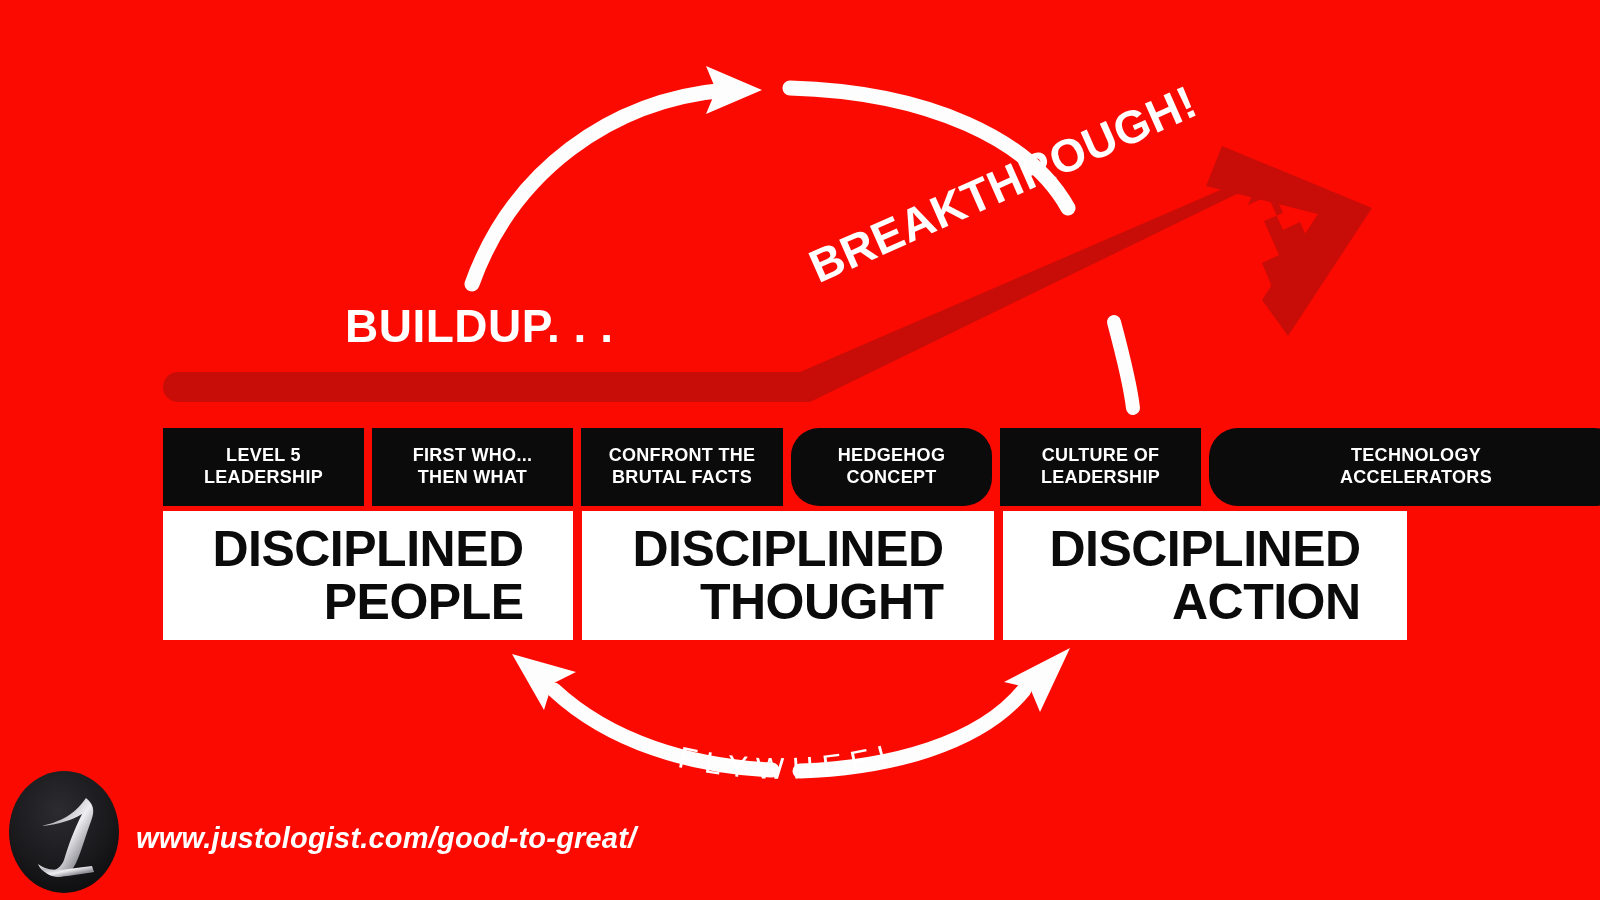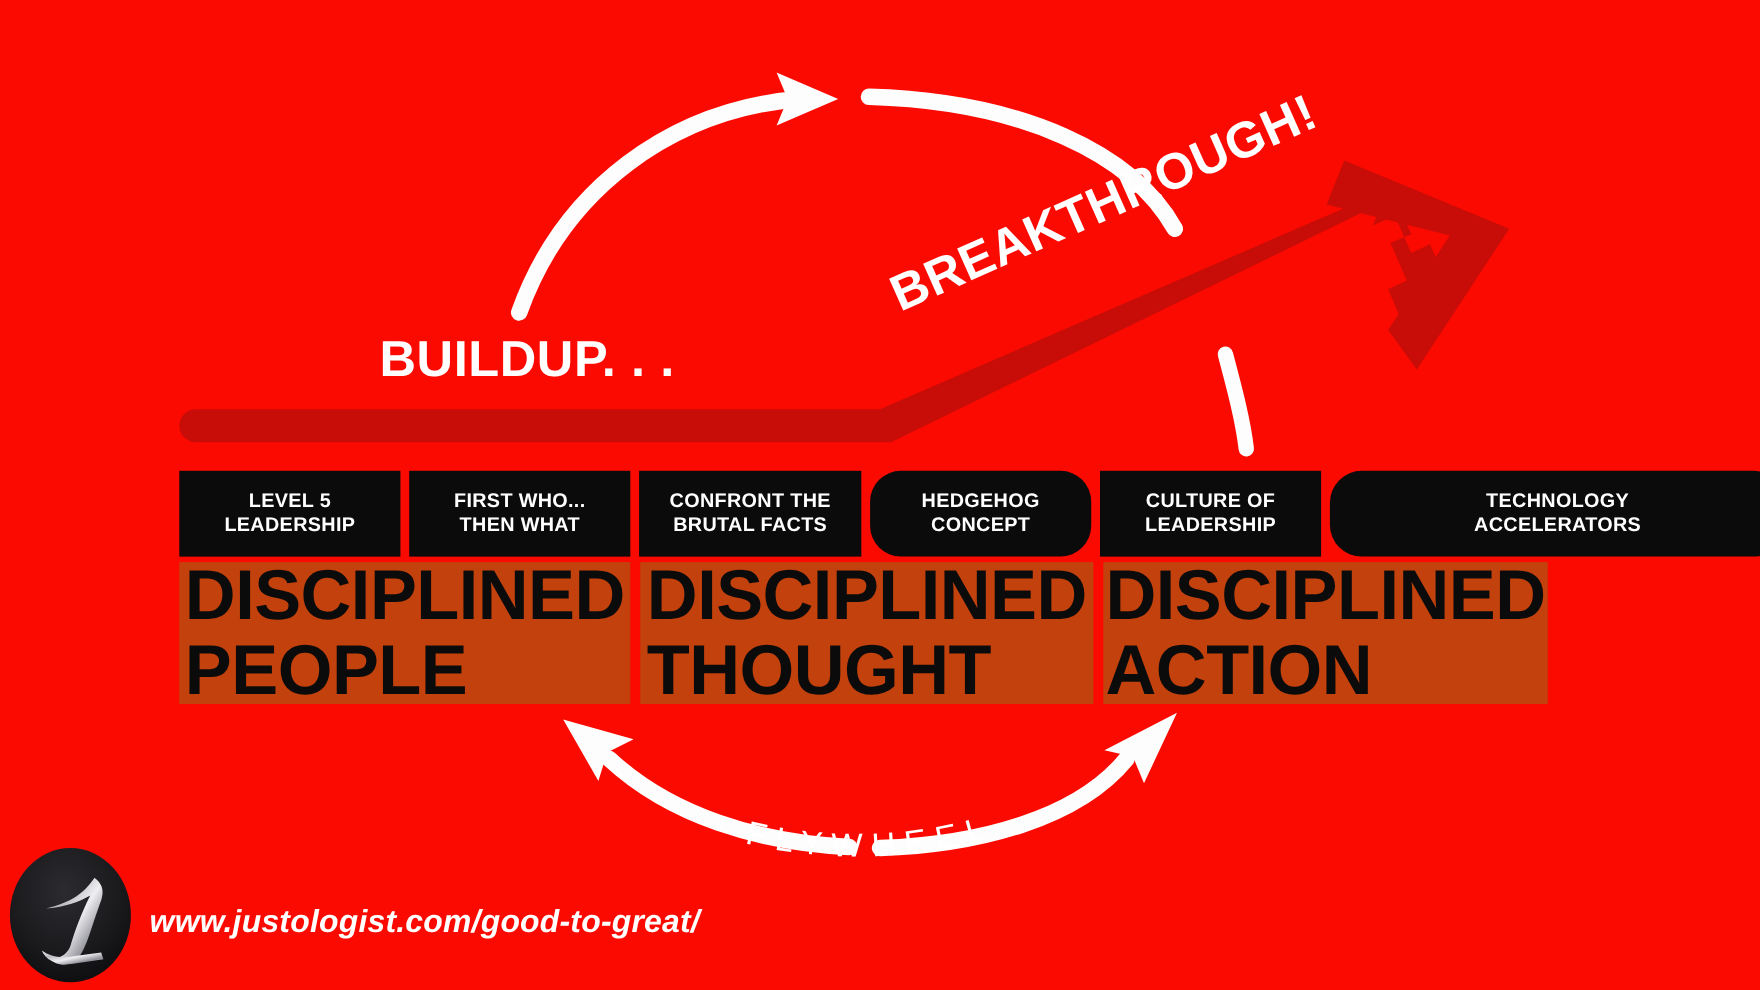--- a/index.html
+++ b/index.html
@@ -105,27 +105,27 @@
   .stage-row {
     position: absolute;
     left: 163px;
     top: 511px;
     width: 1244px;
     height: 129px;
     display: flex;
     gap: 9px;
   }
   .stage-box {
-    background: #c2410c;
+    background: #ffffff;
     color: #0b0b0b;
     display: flex;
     align-items: center;
     justify-content: center;
-    text-align: left;
-    font-size: 64px;
+    text-align: right;
+    font-size: 50px;
     font-weight: 700;
     line-height: 1.06;
     letter-spacing: -0.5px;
     box-sizing: border-box;
   }
   .stage-box.s1 { flex: 0 0 410px; }
   .stage-box.s2 { flex: 0 0 412px; }
   .stage-box.s3 { flex: 1 1 auto; }
   .stage-box span { display: block; }
 

